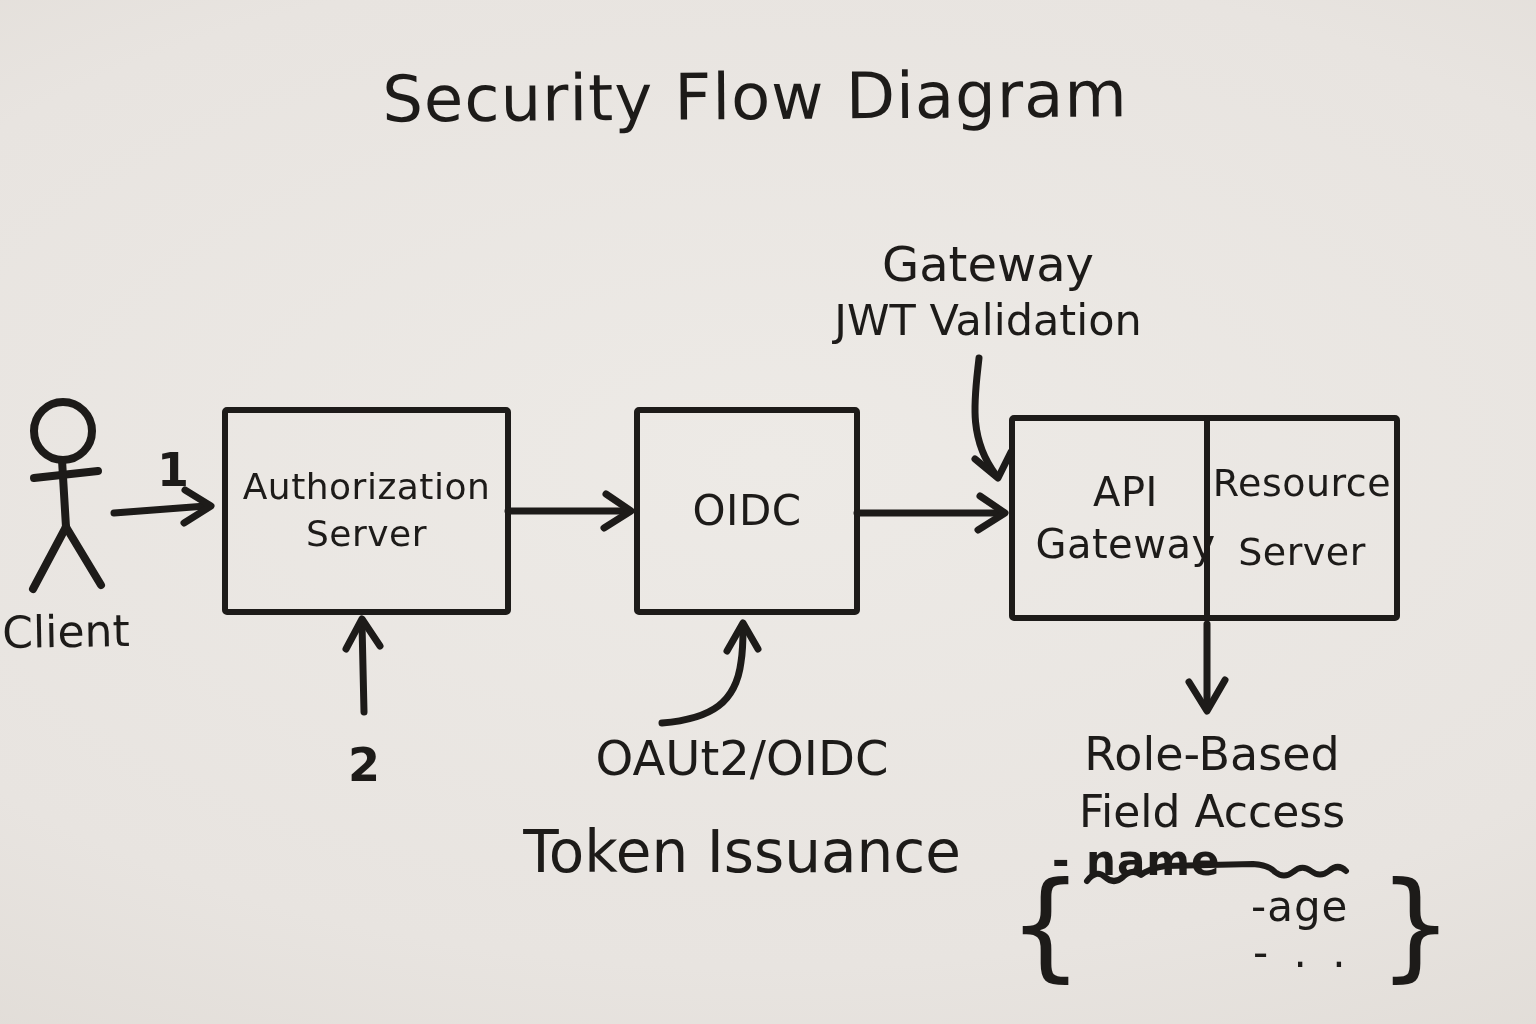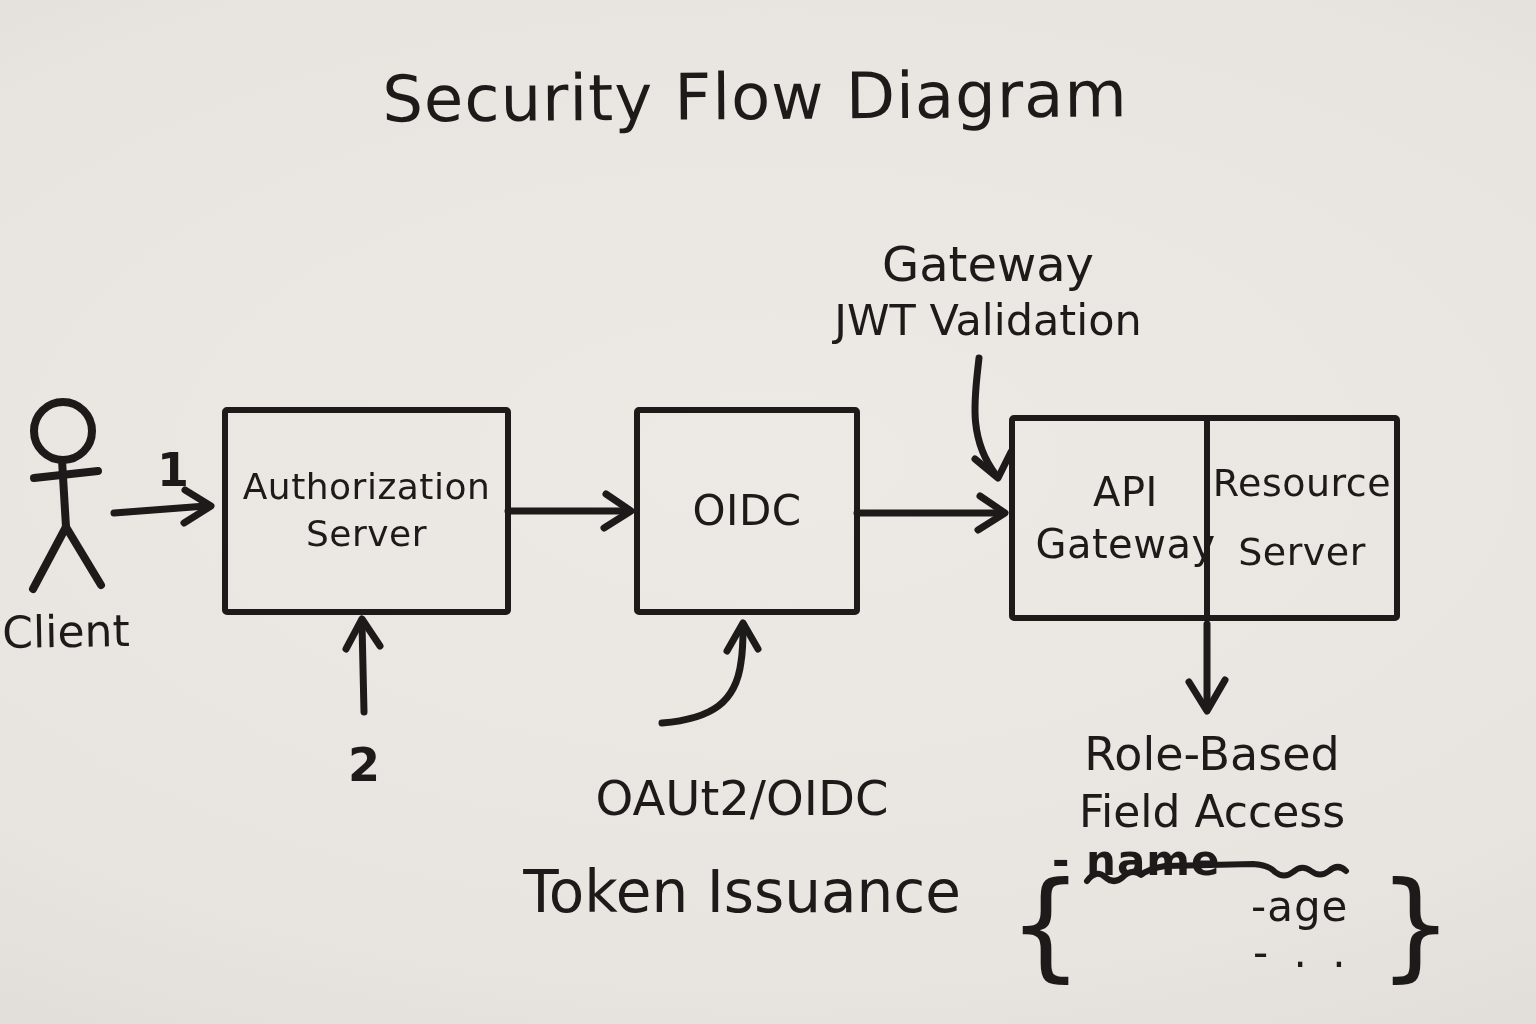--- a/index.html
+++ b/index.html
@@ -34,21 +34,21 @@
   .box-auth{left:225px;top:410px;width:283px;height:202px;font-size:36px;}
   .box-oauth{left:637px;top:410px;width:220px;height:202px;font-size:42px;}
   .box-api{left:1012px;top:418px;width:195px;height:200px;font-size:40px;margin-left:16px;}
   .box-res{left:1207px;top:418px;width:190px;height:200px;font-size:38px;gap:20px;}
 
   .ann{line-height:1.25;}
   .ann-jwt{top:234px;left:988px;}
   .ann-jwt .l1{font-size:48px;}
   .ann-jwt .l2{font-size:43px;}
   .ann-token{top:728px;left:742px;}
-  .ann-token .l1{font-size:48px;margin-top:40px;}
+  .ann-token .l1{font-size:48px;}
   .ann-token .l2{font-size:58px;margin-top:28px;}
   .ann-role{top:726px;left:1212px;}
   .ann-role .l1{font-size:46px;}
   .ann-role .l2{font-size:44px;}
 
   .brace{font-size:118px;font-weight:normal;transform:scaleY(1.0);}
   .brace-open{left:1008px;top:856px;}
   .brace-close{left:1378px;top:856px;}
   .field{font-size:42px;letter-spacing:1px;}
   .f-name{left:1052px;top:836px;font-weight:bold;}

